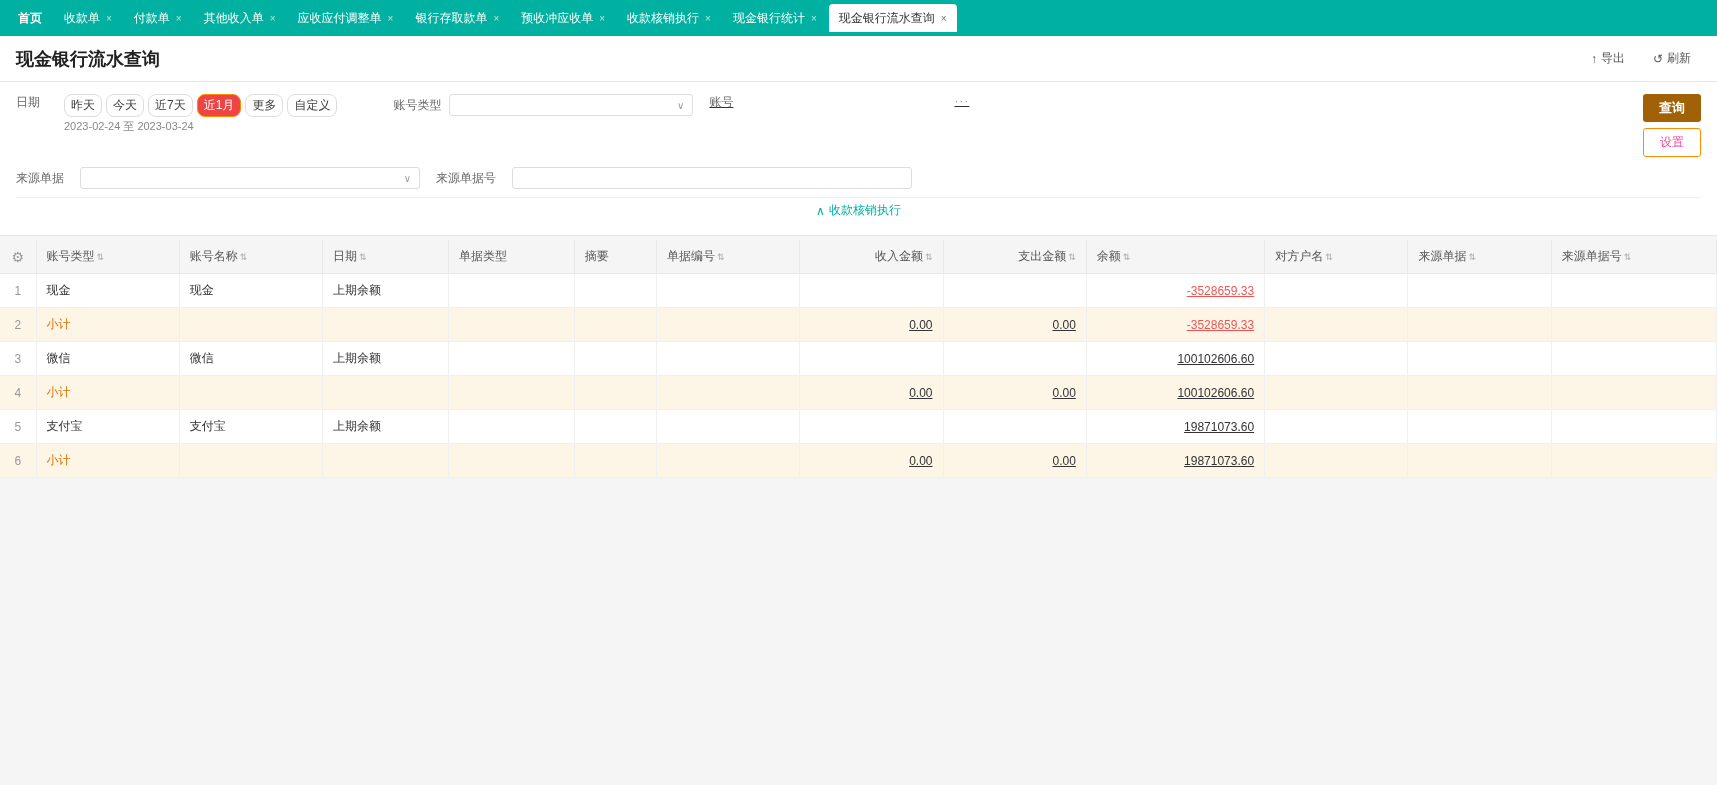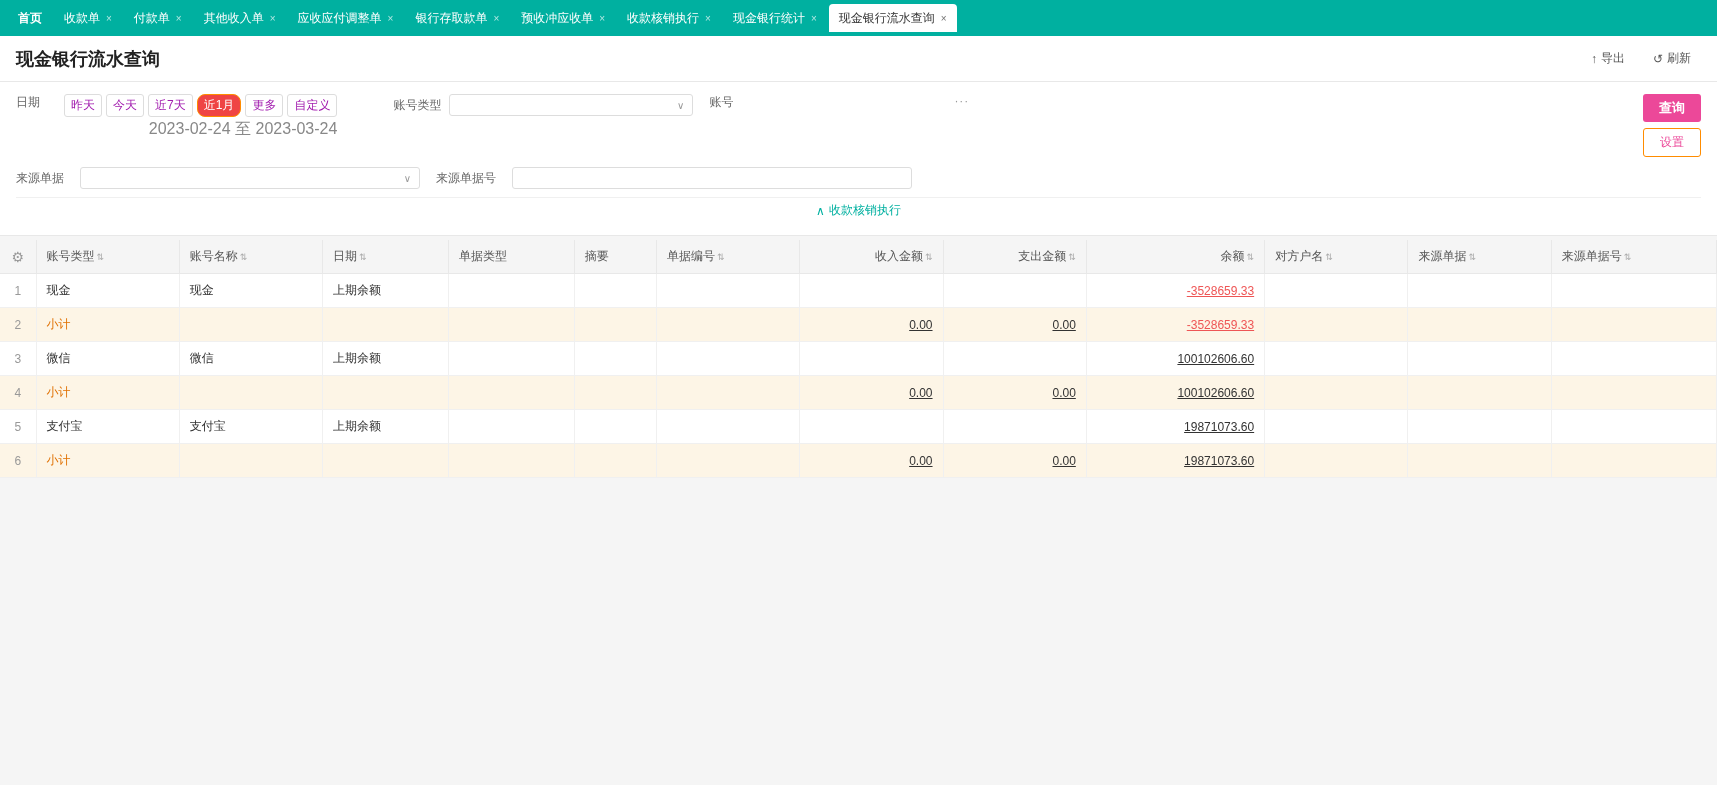--- a/index.html
+++ b/index.html
@@ -87,37 +87,36 @@
       min-width: 40px;
     }
     .date-options {
       display: flex;
       align-items: center;
       gap: 4px;
     }
     .date-btn {
       padding: 2px 6px;
       border: 1px solid #ddd;
-      border-radius: 3px;
-      background: #fff;
-      cursor: pointer;
-      font-size: 12px;
-      color: #a21caf;
+      border-radius: 8px;
+      background: #fff;
+      cursor: pointer;
+      font-size: 12px;
+      color: #404040;
     }
     .date-btn.active {
       background: #ef4444;
       border-color: #ff8c00;
       color: #fff;
       border-radius: 8px;
     }
     .date-range {
       color: #888;
-      font-size: 16px;
-      margin-left: 12px;
-      text-align: right;
+      font-size: 11px;
+      margin-left: 0;
     }
     .filter-input-wrap {
       display: flex;
       align-items: center;
       border: 1px solid #ddd;
       border-radius: 3px;
       padding: 3px 8px;
       min-width: 200px;
       background: #fff;
       cursor: pointer;
@@ -127,21 +126,21 @@
       outline: none;
       font-size: 12px;
       flex: 1;
       color: #333;
       background: transparent;
     }
     .chevron-icon { color: #999; font-size: 10px; }
     .dots-icon { color: #999; font-size: 12px; letter-spacing: 1px; cursor: pointer; }
     .query-btn {
       padding: 5px 16px;
-      background: #ec4899;
+      background: #a16207;
       color: #fff;
       border: none;
       border-radius: 3px;
       cursor: pointer;
       font-size: 13px;
       font-weight: bold;
     }
     .settings-btn {
       padding: 5px 16px;
       background: #fff;
@@ -282,21 +281,21 @@
     </div>
 
     <div style="display:flex; align-items:center; gap:8px; flex: 0 0 300px; margin-left:40px;">
       <span class="filter-label">账号类型</span>
       <div class="filter-input-wrap" style="flex:1;">
         <input type="text" style="">
         <span class="chevron-icon">∨</span>
       </div>
     </div>
 
-    <div style="display:flex; align-items:flex-start; flex: 0 0 260px;">
+    <div style="display:flex; align-items:flex-start; flex: 0 0 260px; text-decoration: underline;">
       <span class="filter-label">账号</span>
       <div style="flex:1;"></div>
       <span class="dots-icon">···</span>
     </div>
 
     <div style="display:flex; flex-direction:column; gap:6px; margin-left:auto;">
       <button class="query-btn">查询</button>
       <button class="settings-btn">设置</button>
     </div>
   </div>
@@ -343,21 +342,21 @@
         </th>
         <th>
           <span>单据编号</span><span class="sort-icon">⇅</span>
         </th>
         <th style="text-align:right;">
           <span>收入金额</span><span class="sort-icon">⇅</span>
         </th>
         <th style="text-align:right;">
           <span>支出金额</span><span class="sort-icon">⇅</span>
         </th>
-        <th style="text-align:right;">
+        <th style="">
           <span>余额</span><span class="sort-icon">⇅</span>
         </th>
         <th>
           <span>对方户名</span><span class="sort-icon">⇅</span>
         </th>
         <th>
           <span>来源单据</span><span class="sort-icon">⇅</span>
         </th>
         <th>
           <span>来源单据号</span><span class="sort-icon">⇅</span>

